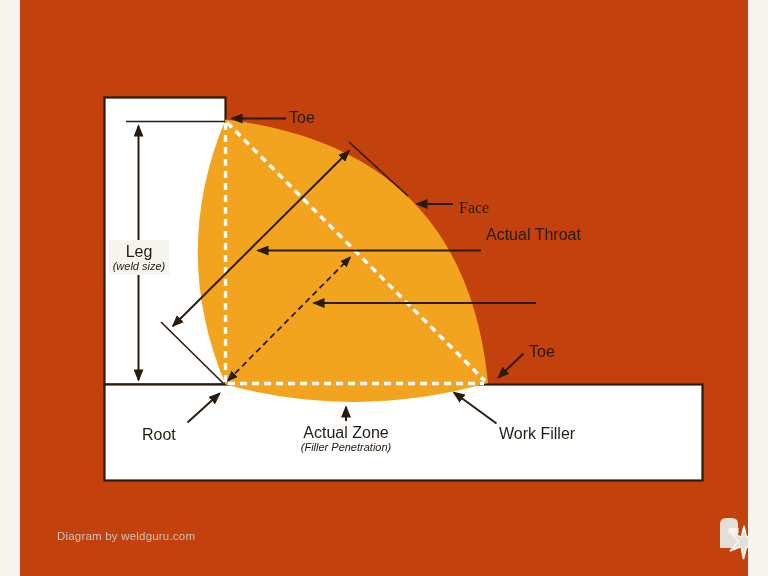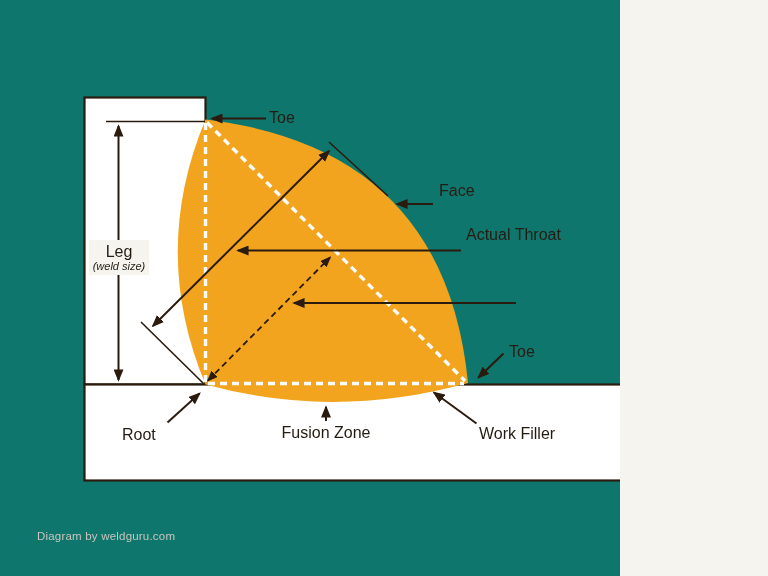--- a/index.html
+++ b/index.html
@@ -1,17 +1,17 @@
 <!DOCTYPE html>
 <html><head>
 <meta charset="utf-8">
 <style>
   html,body { margin:0; padding:0; }
   body { width:768px; height:576px; background:#F5F4EF; font-family:"Liberation Sans",sans-serif; }
-  .stage { position:relative; width:620px; height:576px; background:#0f766e; overflow:hidden; }
+  .stage { position:relative; width:728px; height:576px; background:#c2410c; overflow:hidden;margin-left:20px; }
   .stage svg { position:absolute; left:0; top:0; }
   .lbl { position:absolute; font-size:16px; color:#241C12; white-space:nowrap; line-height:17px; }
   .sub { font-size:11px; font-style:italic; line-height:13px; }
   .center { text-align:center; }
   .leg-box { background:#F5F4EF; padding:3px 0 2px 0; }
   .credit { position:absolute; font-size:11.5px; color:#C8C5BC; letter-spacing:.2px; }
 </style>
 </head>
 <body>
 
@@ -61,28 +61,29 @@
     </g>
 
     <g transform="translate(697,515)">
       <path d="M3,9 Q3,3 9,3 L15,3 Q21,3 21,9 L21,33 L3,33 Z" fill="#E2DFD7"></path>
       <rect x="11.5" y="13" width="10" height="5.5" fill="#F5F4EF"></rect>
       <path d="M27,11 L29.3,22 L41,19 L31.5,27.5 L42,37 L29.5,31.5 L26.5,44 L24.2,31.5 L13,36 L21.5,26.5 L14,18.5 L24.5,22 Z" fill="#E2DFD7" stroke="#F5F4EF" stroke-width="1.6"></path>
     </g>
   </svg>
 
   <div class="lbl" style="left:269px; top:109px;">Toe</div>
-  <div class="lbl" style="left:439px; top:182px;">Face</div>
+  <div class="lbl" style="left:439px; top:199px;font-family:Liberation Serif, serif;">Face</div>
   <div class="lbl" style="left:466px; top:226px;">Actual Throat</div>
   <div class="lbl" style="left:509px; top:343px;">Toe</div>
   <div class="lbl" style="left:479px; top:425px;">Work Filler</div>
   <div class="lbl" style="left:122px; top:426px;">Root</div>
 
   <div class="lbl center" style="left:256px; top:424px; width:140px;">
-    <div>Fusion Zone</div>
+    <div>Actual Zone</div>
+    <div class="sub">(Filler Penetration)</div>
   </div>
 
   <div class="lbl center leg-box" style="left:89px; top:240px; width:60px;">
     <div>Leg</div>
     <div class="sub">(weld size)</div>
   </div>
 
   <div class="credit" style="left:37px; top:530px;text-align:right;">Diagram by weldguru.com</div>
 </div>
 

